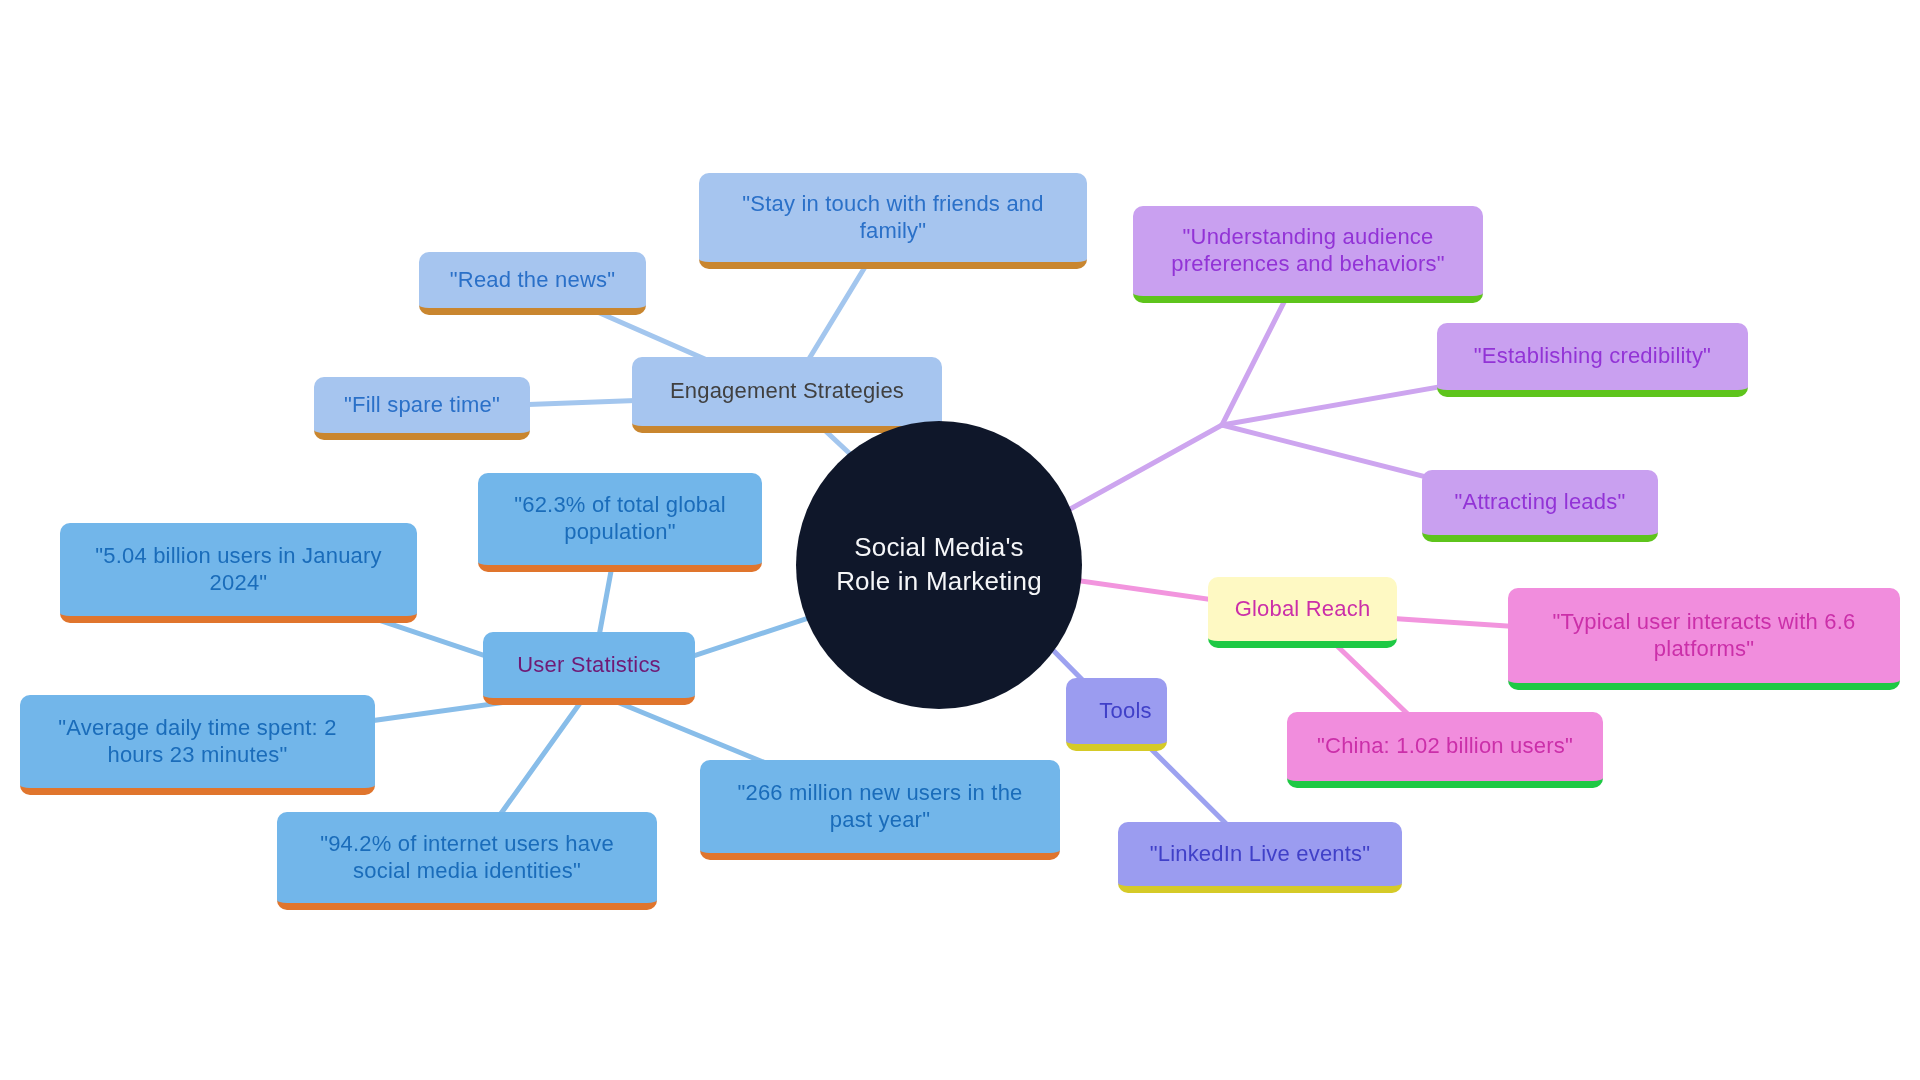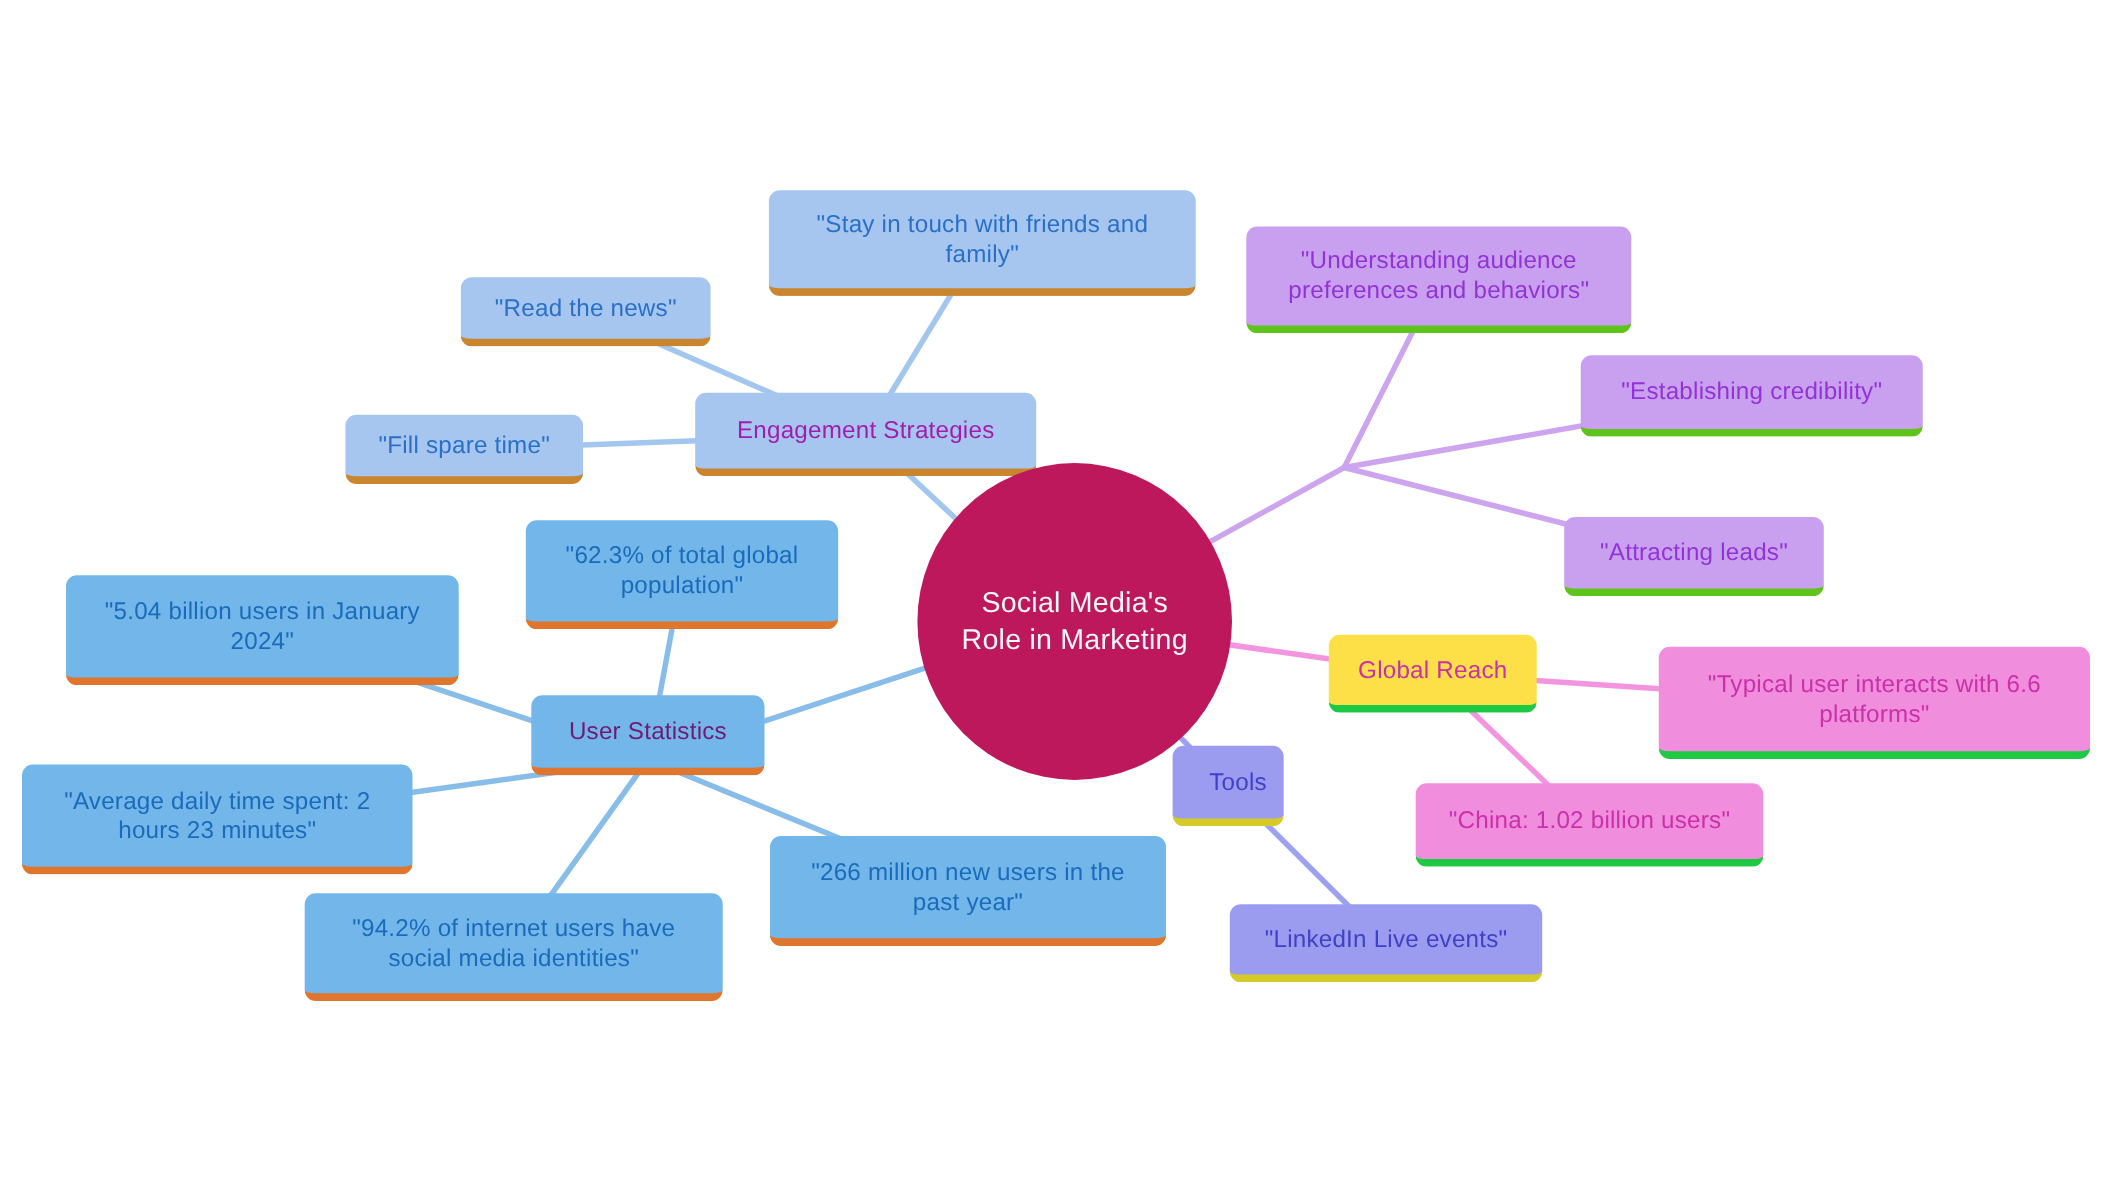--- a/index.html
+++ b/index.html
@@ -66,32 +66,32 @@
       <line x1="969" y1="565" x2="1222" y2="425" stroke="#cda5ef" stroke-width="5" stroke-linecap="round"></line>
       <line x1="1222" y1="425" x2="1308" y2="254.5" stroke="#cda5ef" stroke-width="5" stroke-linecap="round"></line>
       <line x1="1222" y1="425" x2="1592.5" y2="360" stroke="#cda5ef" stroke-width="5" stroke-linecap="round"></line>
       <line x1="1222" y1="425" x2="1540" y2="506" stroke="#cda5ef" stroke-width="5" stroke-linecap="round"></line>
       <line x1="969" y1="565" x2="1302.5" y2="612.5" stroke="#f295de" stroke-width="5" stroke-linecap="round"></line>
       <line x1="1302.5" y1="612.5" x2="1704" y2="639" stroke="#f295de" stroke-width="5" stroke-linecap="round"></line>
       <line x1="1302.5" y1="612.5" x2="1445" y2="750" stroke="#f295de" stroke-width="5" stroke-linecap="round"></line>
       <line x1="969" y1="565" x2="1116.5" y2="714.5" stroke="#9da2f0" stroke-width="5" stroke-linecap="round"></line>
       <line x1="1116.5" y1="714.5" x2="1260" y2="857.5" stroke="#9da2f0" stroke-width="5" stroke-linecap="round"></line>
     </svg>
-  <div class="node central" id="central-node" style="left: 834px; top: 421px; width: 286px; height: 288px; background: #be185d; color: rgb(245, 246, 248);">Social Media's Role in Marketing</div>
-<div class="node branch-node" style="left: 632px; top: 357px; width: 310px; height: 76px; background: rgb(166, 197, 239); color: #a21caf; border-bottom-color: rgb(201, 134, 47);">Engagement Strategies</div>
+  <div class="node central" id="central-node" style="left: 796px; top: 421px; width: 286px; height: 288px; background: #0f172a; color: rgb(245, 246, 248);">Social Media's Role in Marketing</div>
+<div class="node branch-node" style="left: 632px; top: 357px; width: 310px; height: 76px; background: rgb(166, 197, 239); color: #404040; border-bottom-color: rgb(201, 134, 47);">Engagement Strategies</div>
     <div class="node branch-node" style="left: 699px; top: 173px; width: 388px; height: 96px; background: rgb(166, 197, 239); color: rgb(42, 112, 200); border-bottom-color: rgb(201, 134, 47);">"Stay in touch with friends and family"</div>
     <div class="node branch-node" style="left: 419px; top: 252px; width: 227px; height: 63px; background: rgb(166, 197, 239); color: rgb(42, 112, 200); border-bottom-color: rgb(201, 134, 47);">"Read the news"</div>
     <div class="node branch-node" style="left: 314px; top: 377px; width: 216px; height: 63px; background: rgb(166, 197, 239); color: rgb(42, 112, 200); border-bottom-color: rgb(201, 134, 47);">"Fill spare time"</div>
     <div class="node branch-node" style="left: 483px; top: 632px; width: 212px; height: 73px; background: rgb(114, 182, 234); color: #701a75; border-bottom-color: rgb(224, 117, 45);">User Statistics</div>
     <div class="node branch-node" style="left: 478px; top: 473px; width: 284px; height: 99px; background: rgb(114, 182, 234); color: rgb(26, 108, 186); border-bottom-color: rgb(224, 117, 45);">"62.3% of total global population"</div>
     <div class="node branch-node" style="left: 60px; top: 523px; width: 357px; height: 100px; background: rgb(114, 182, 234); color: rgb(26, 108, 186); border-bottom-color: rgb(224, 117, 45);">"5.04 billion users in January 2024"</div>
     <div class="node branch-node" style="left: 20px; top: 695px; width: 355px; height: 100px; background: rgb(114, 182, 234); color: rgb(26, 108, 186); border-bottom-color: rgb(224, 117, 45);">"Average daily time spent: 2 hours 23 minutes"</div>
     <div class="node branch-node" style="left: 277px; top: 812px; width: 380px; height: 98px; background: rgb(114, 182, 234); color: rgb(26, 108, 186); border-bottom-color: rgb(224, 117, 45);">"94.2% of internet users have social media identities"</div>
     <div class="node branch-node" style="left: 700px; top: 760px; width: 360px; height: 100px; background: rgb(114, 182, 234); color: rgb(26, 108, 186); border-bottom-color: rgb(224, 117, 45);">"266 million new users in the past year"</div>
     <div class="node branch-node" style="left: 1133px; top: 206px; width: 350px; height: 97px; background: rgb(201, 160, 240); color: rgb(146, 51, 214); border-bottom-color: rgb(94, 196, 28);">"Understanding audience preferences and behaviors"</div>
     <div class="node branch-node" style="left: 1437px; top: 323px; width: 311px; height: 74px; background: rgb(201, 160, 240); color: rgb(146, 51, 214); border-bottom-color: rgb(94, 196, 28);">"Establishing credibility"</div>
     <div class="node branch-node" style="left: 1422px; top: 470px; width: 236px; height: 72px; background: rgb(201, 160, 240); color: rgb(146, 51, 214); border-bottom-color: rgb(94, 196, 28);">"Attracting leads"</div>
-    <div class="node branch-node" style="left: 1208px; top: 577px; width: 189px; height: 71px; background: #fde047; color: rgb(203, 47, 169); border-bottom-color: rgb(30, 201, 68);">Global Reach</div>
+    <div class="node branch-node" style="left: 1208px; top: 577px; width: 189px; height: 71px; background: #fef9c3; color: rgb(203, 47, 169); border-bottom-color: rgb(30, 201, 68);">Global Reach</div>
     <div class="node branch-node" style="left: 1508px; top: 588px; width: 392px; height: 102px; background: rgb(241, 141, 221); color: rgb(203, 47, 169); border-bottom-color: rgb(30, 201, 68);">"Typical user interacts with 6.6 platforms"</div>
     <div class="node branch-node" style="left: 1287px; top: 712px; width: 316px; height: 76px; background: rgb(241, 141, 221); color: rgb(203, 47, 169); border-bottom-color: rgb(30, 201, 68);">"China: 1.02 billion users"</div>
     <div class="node branch-node" style="left: 1066px; top: 678px; width: 101px; height: 73px; background: rgb(155, 156, 240); color: rgb(64, 64, 200); border-bottom-color: rgb(213, 202, 40); padding-left: 32px;">Tools</div>
     <div class="node branch-node" style="left: 1118px; top: 822px; width: 284px; height: 71px; background: rgb(155, 156, 240); color: rgb(64, 64, 200); border-bottom-color: rgb(213, 202, 40);">"LinkedIn Live events"</div>
   </div>
 
 </body></html>

